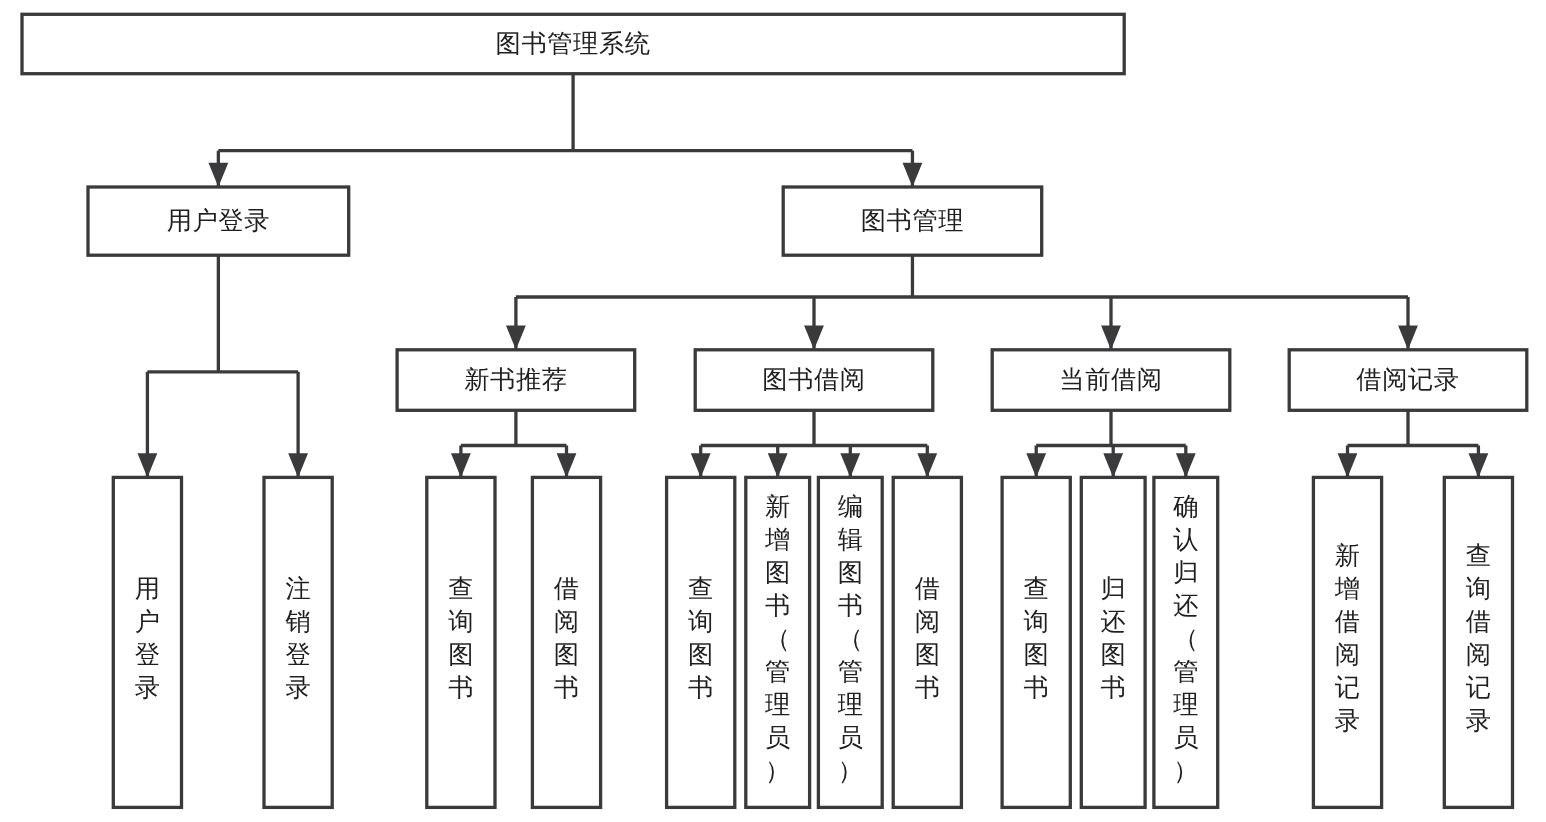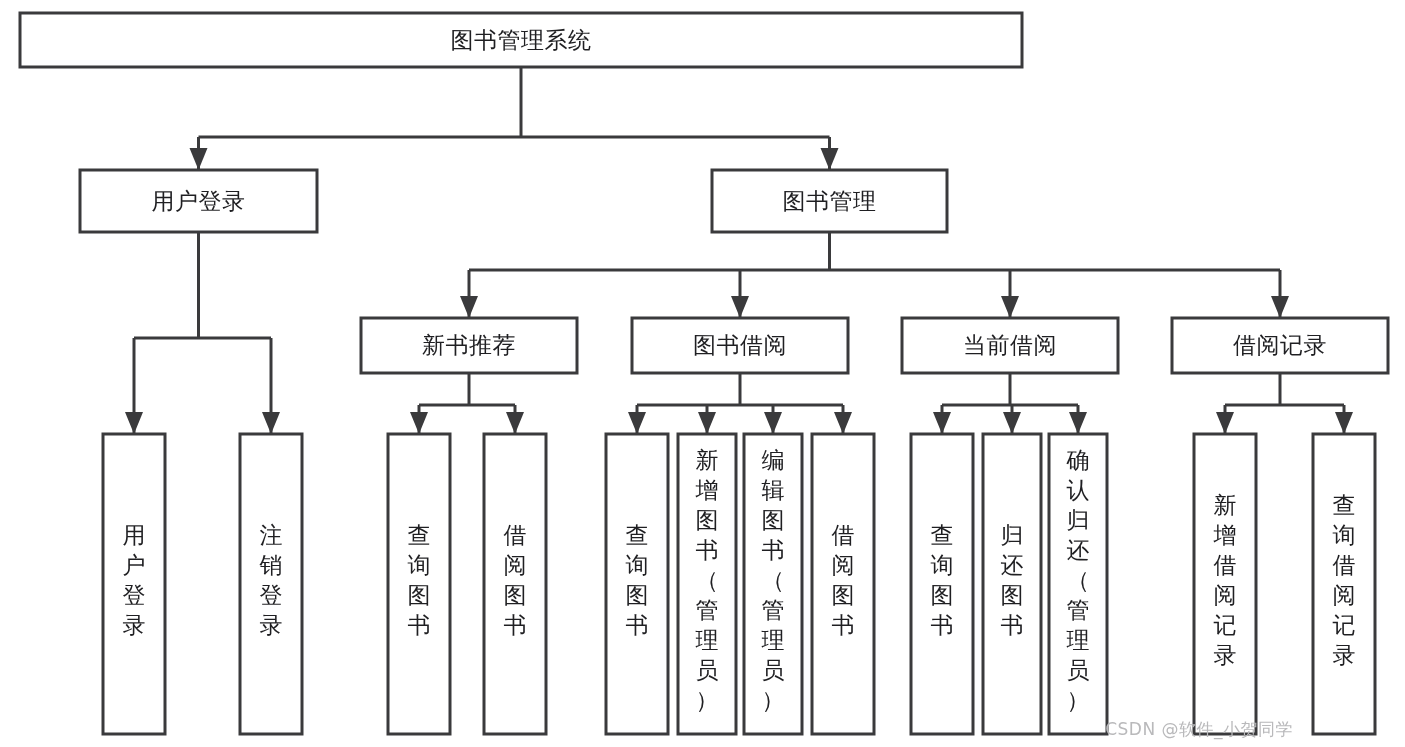--- a/index.html
+++ b/index.html
@@ -263,14 +263,13 @@
           <rect x="1313" y="434" width="62" height="300" class="node-rect"></rect>
           <text x="1344" y="513" class="node-label-v">查</text>
           <text x="1344" y="543" class="node-label-v">询</text>
           <text x="1344" y="573" class="node-label-v">借</text>
           <text x="1344" y="603" class="node-label-v">阅</text>
           <text x="1344" y="633" class="node-label-v">记</text>
           <text x="1344" y="663" class="node-label-v">录</text>
         </g>
       </g>
   </svg>
-  <div class="watermark-text">CSDN @软件_小贺同学</div>
 </div>
 
 </body></html>

